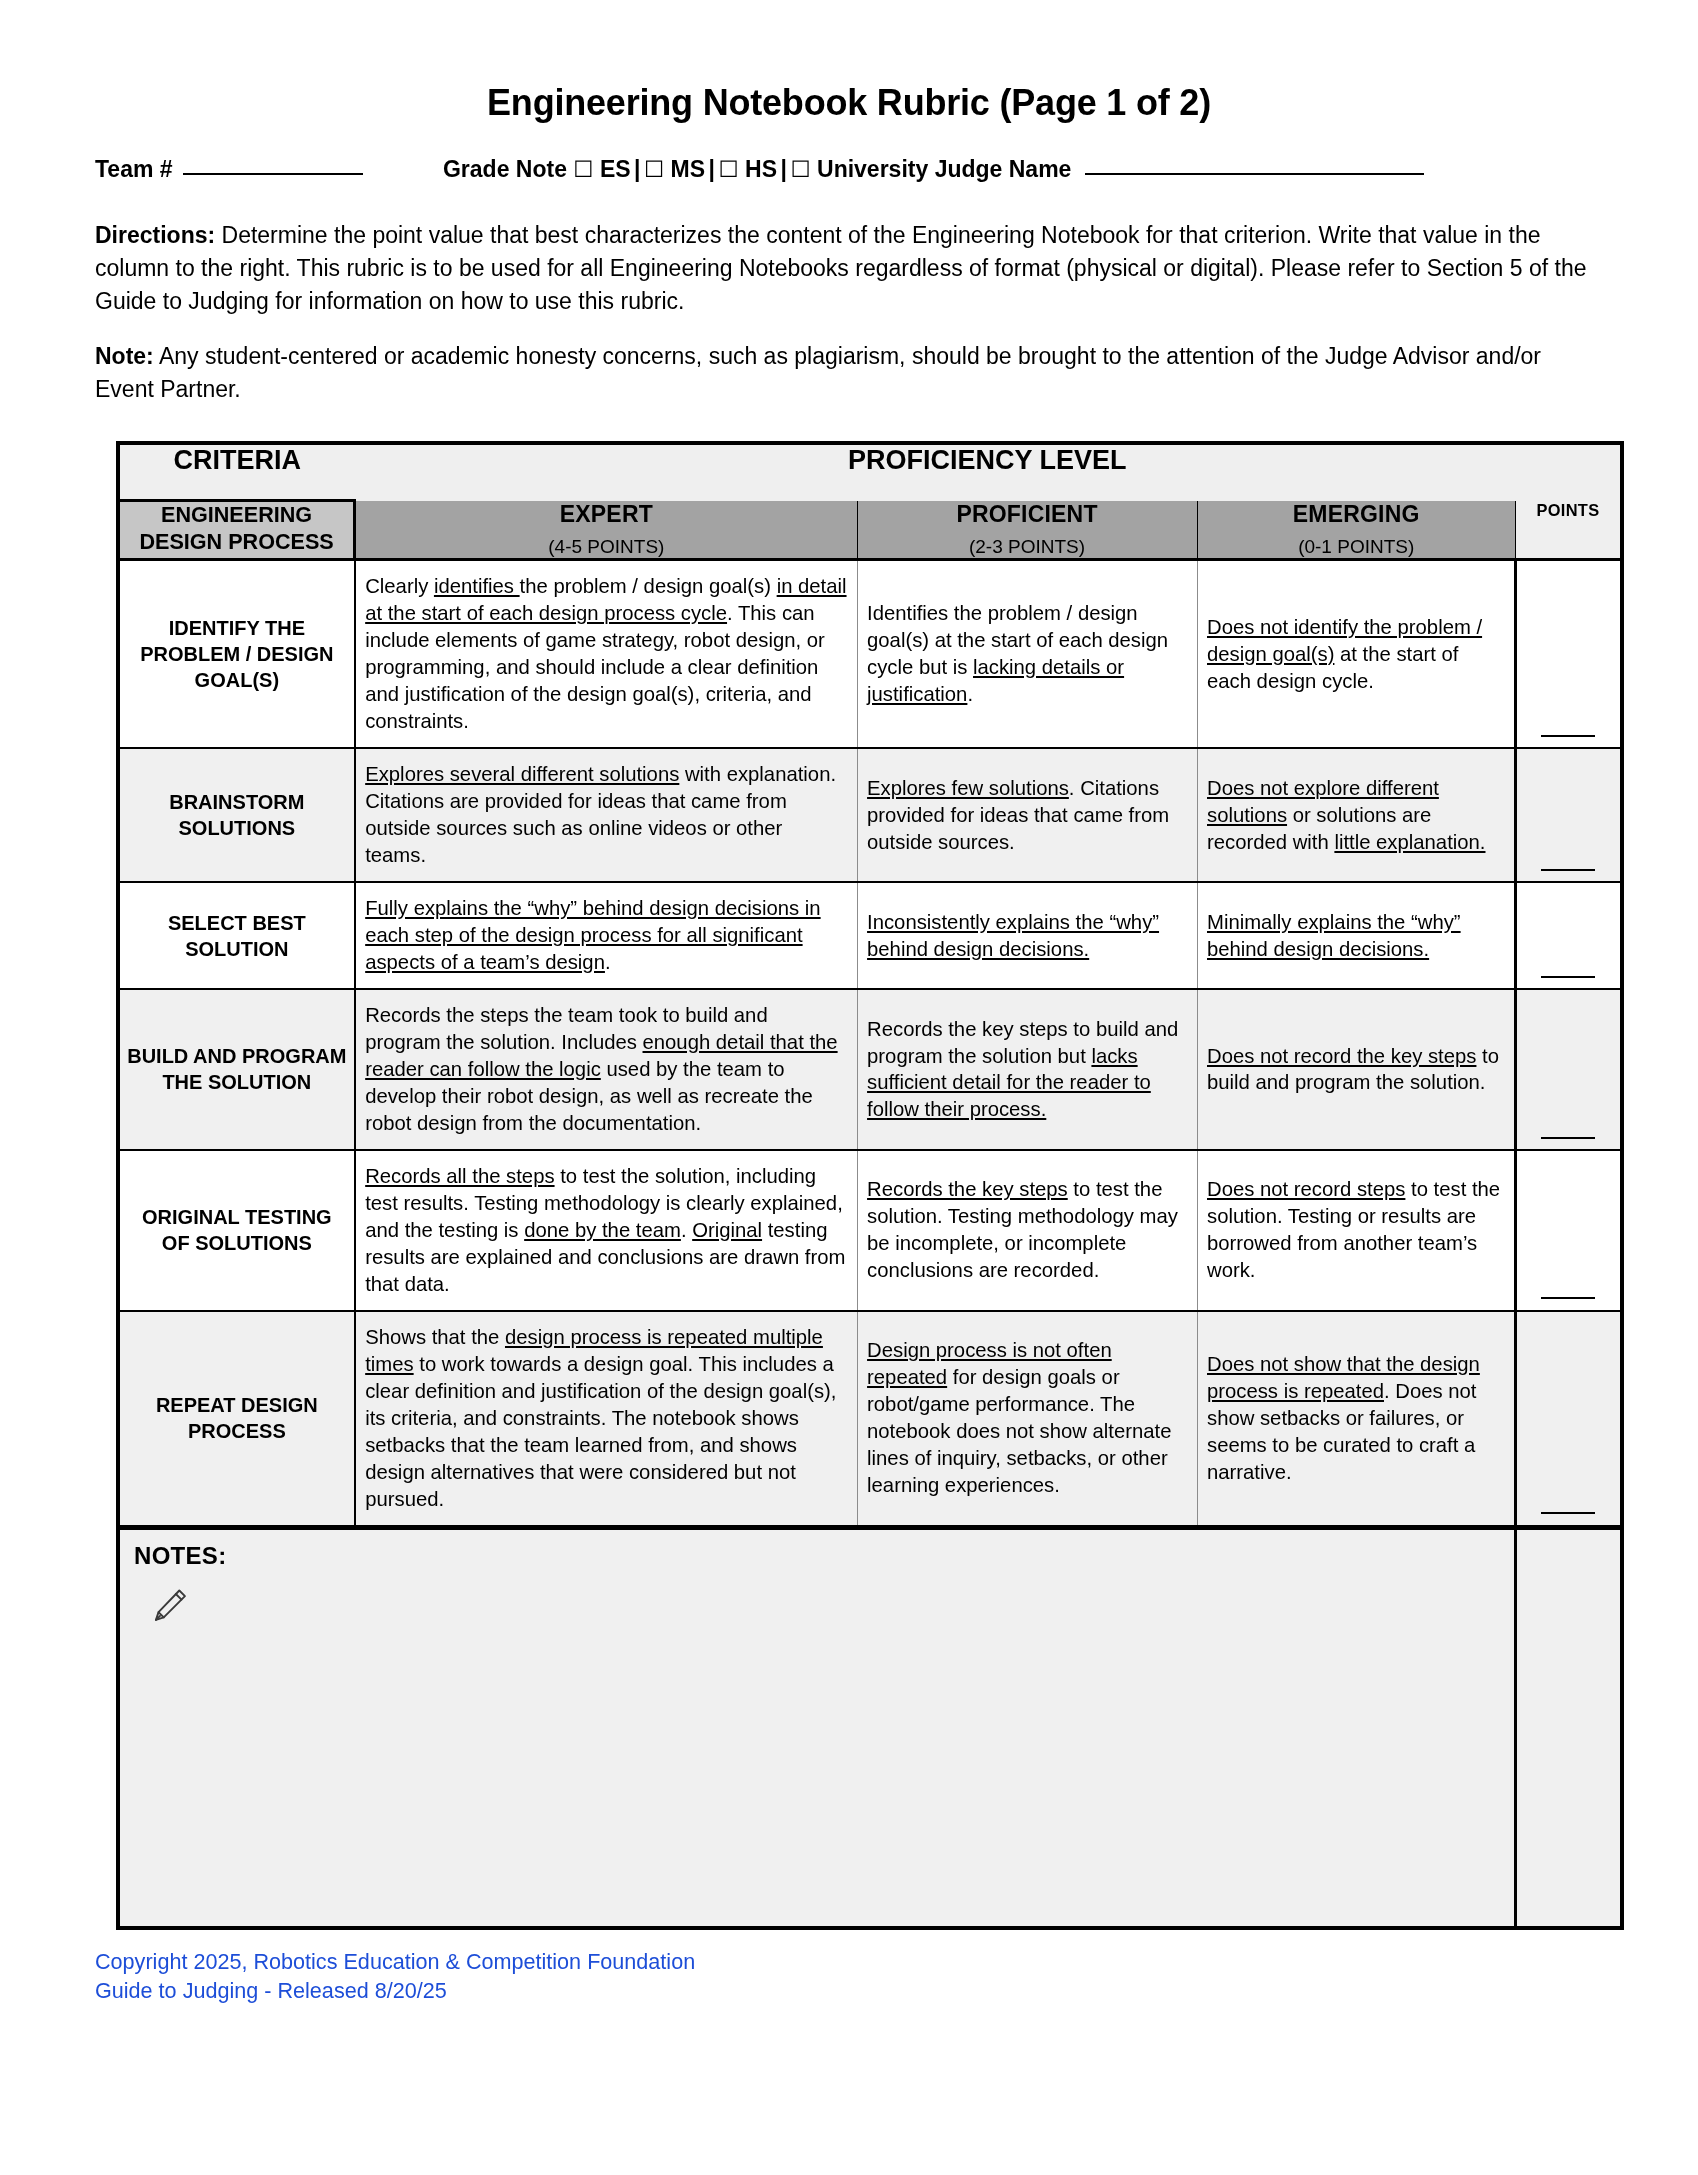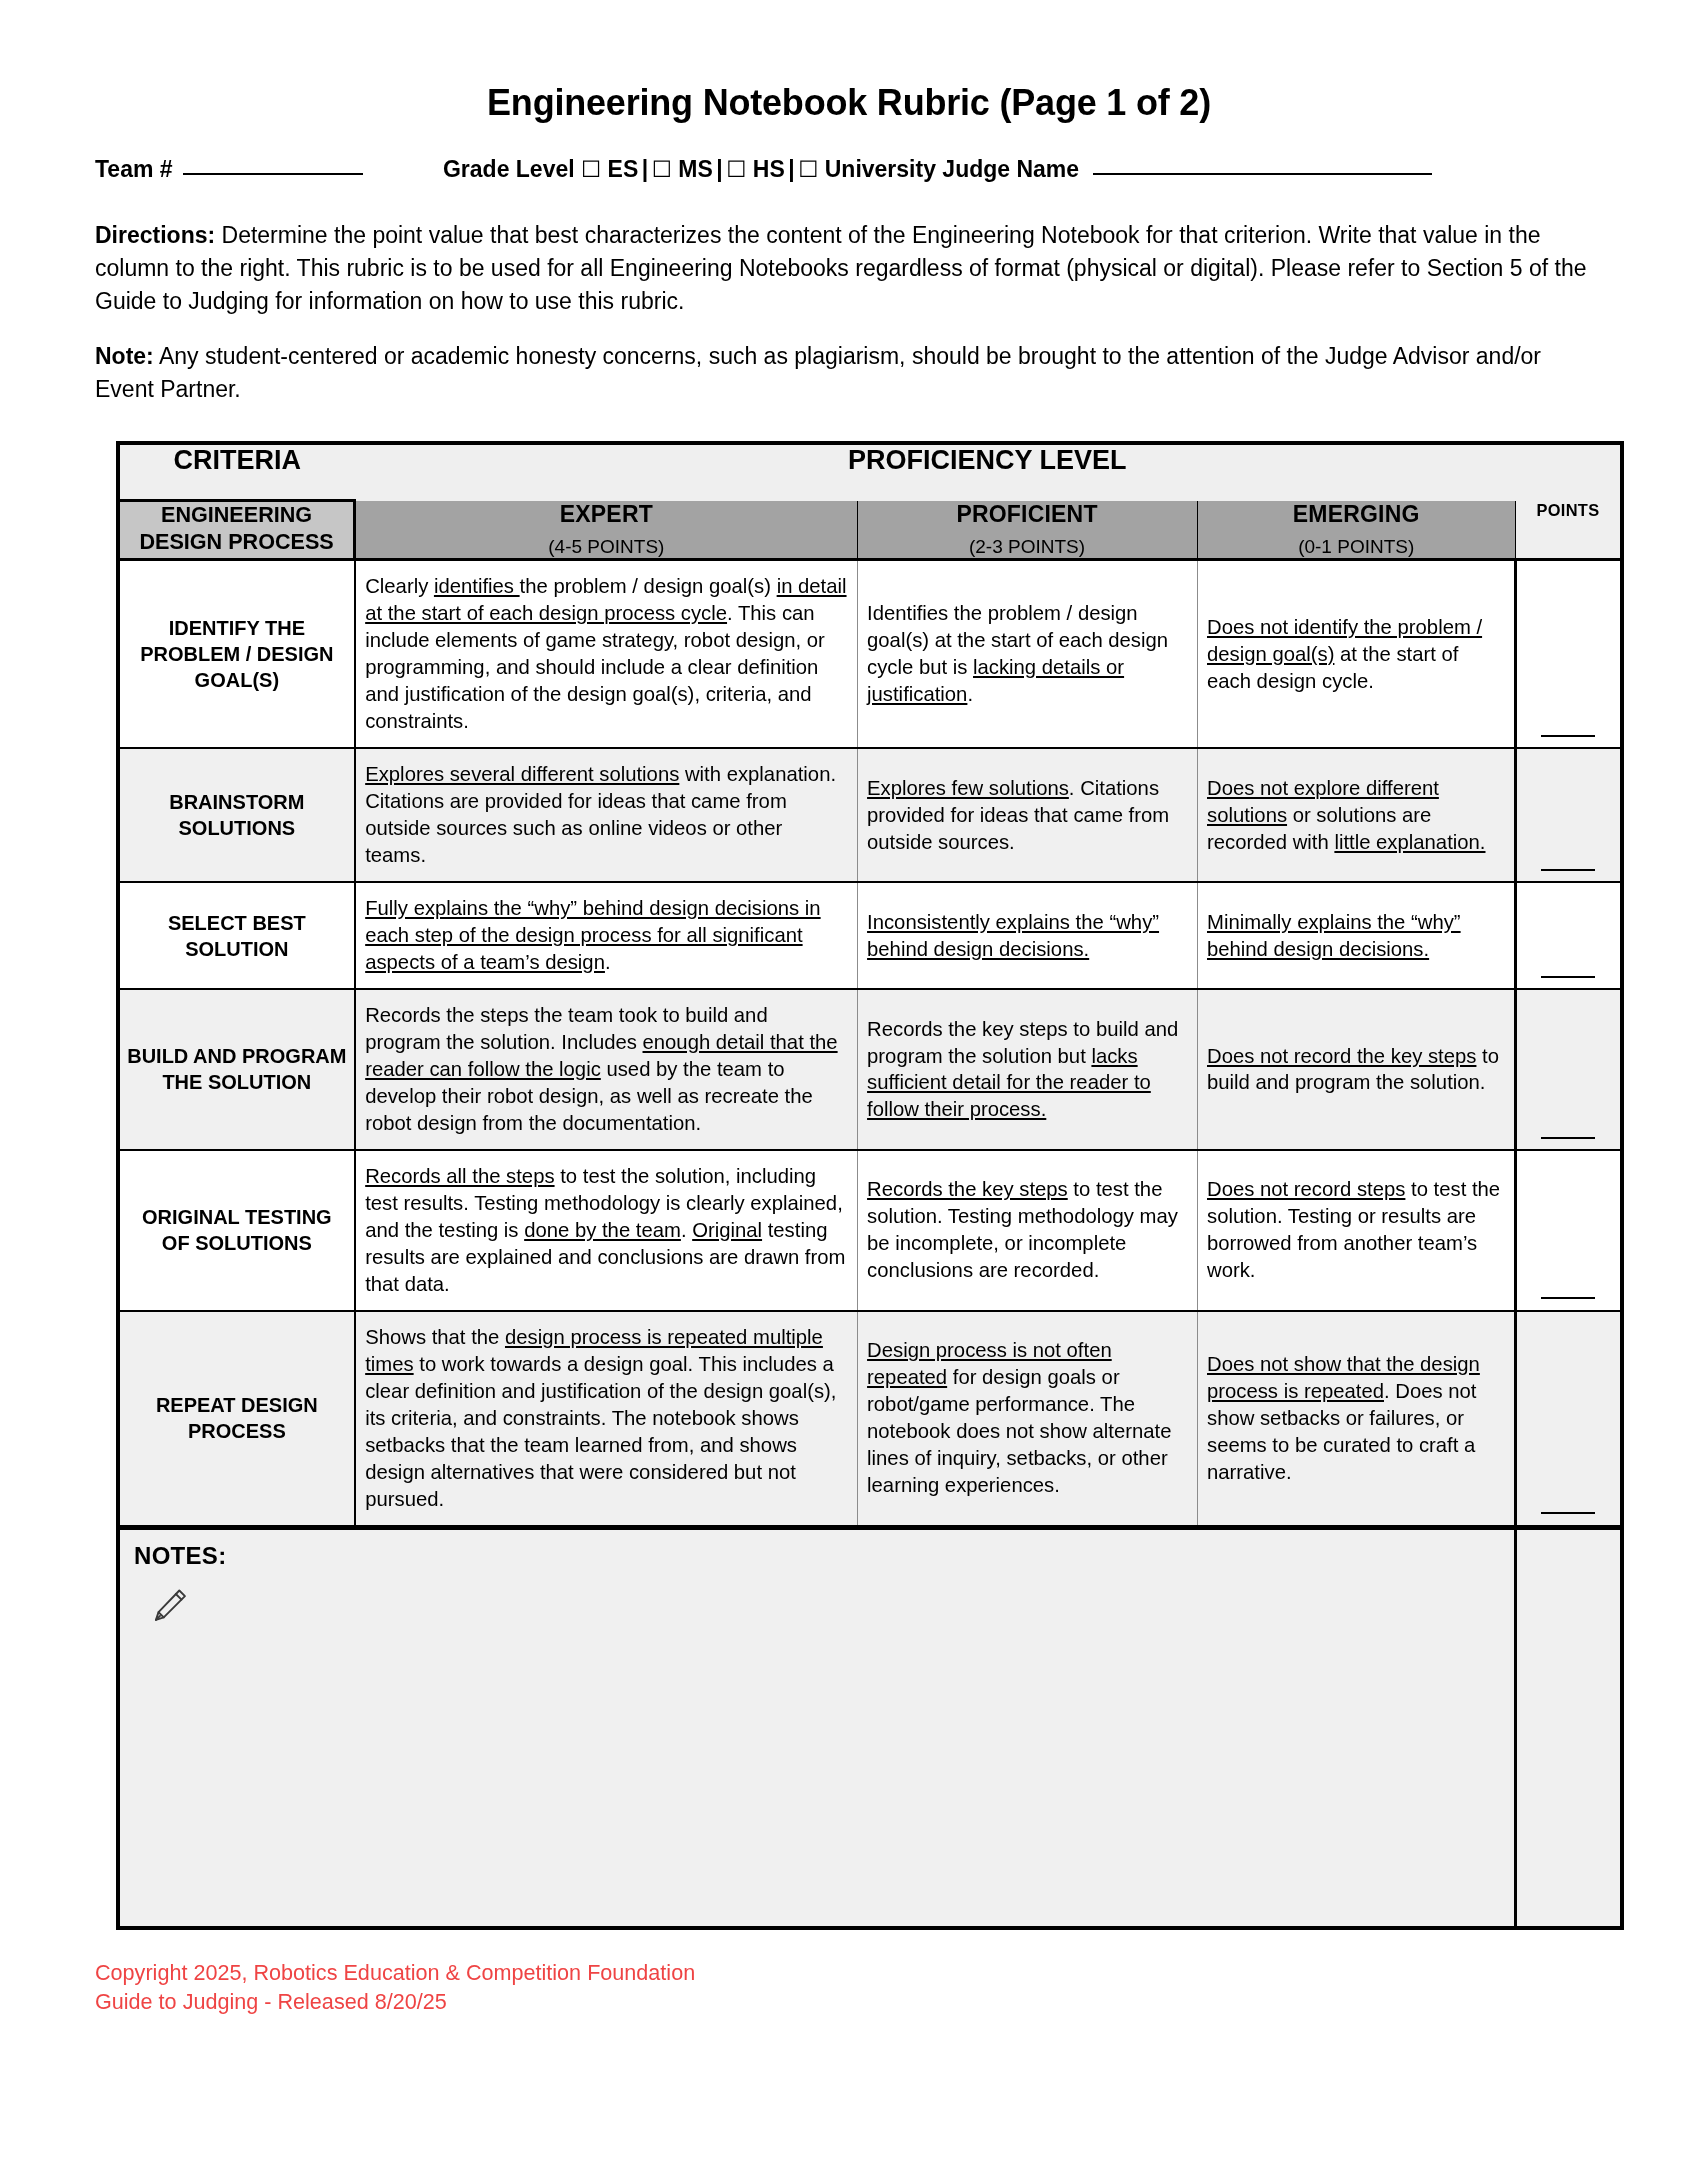--- a/index.html
+++ b/index.html
@@ -203,38 +203,38 @@
   }
   .pencil-wrap {
     margin-top: 14px;
     margin-left: 12px;
     width: 45px;
     height: 45px;
   }
 
   
   .footer {
-    margin-top: 29px;
+    margin-top: 18px;
     font-size: 21.6px;
     line-height: 1.34;
-    color: #ef4444;
+    color: #1d4ed8;
   }
 </style>
 </head>
 <body>
 
 <div class="page">
 
   <div class="doc-title">Engineering Notebook Rubric (Page 1 of 2)</div>
 
   <div class="identity-line">
     <span class="ident-label">Team #</span>
     <span class="rule team"></span>
     <span class="gap-grade"></span>
-    <span class="ident-label">Grade Level</span>
+    <span class="ident-label">Grade Note</span>
     <span>&nbsp;</span>
     <span class="cbox">☐</span>
     <span>&nbsp;</span>
     <span>ES</span>
     <span class="pipe">|</span>
     <span class="cbox">☐</span>
     <span>&nbsp;</span>
     <span>MS</span>
     <span class="pipe">|</span>
     <span class="cbox">☐</span>

